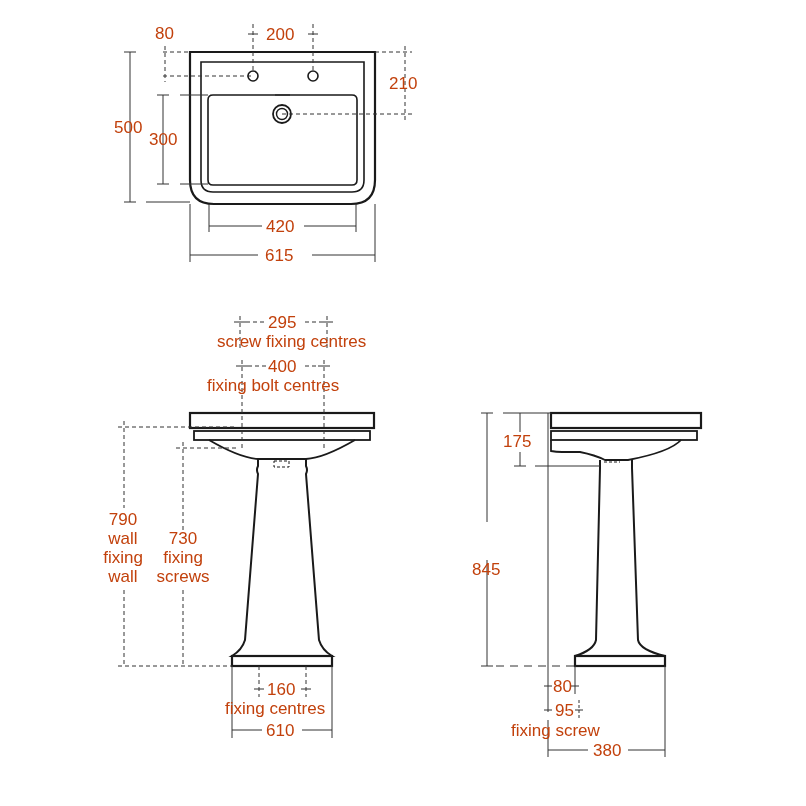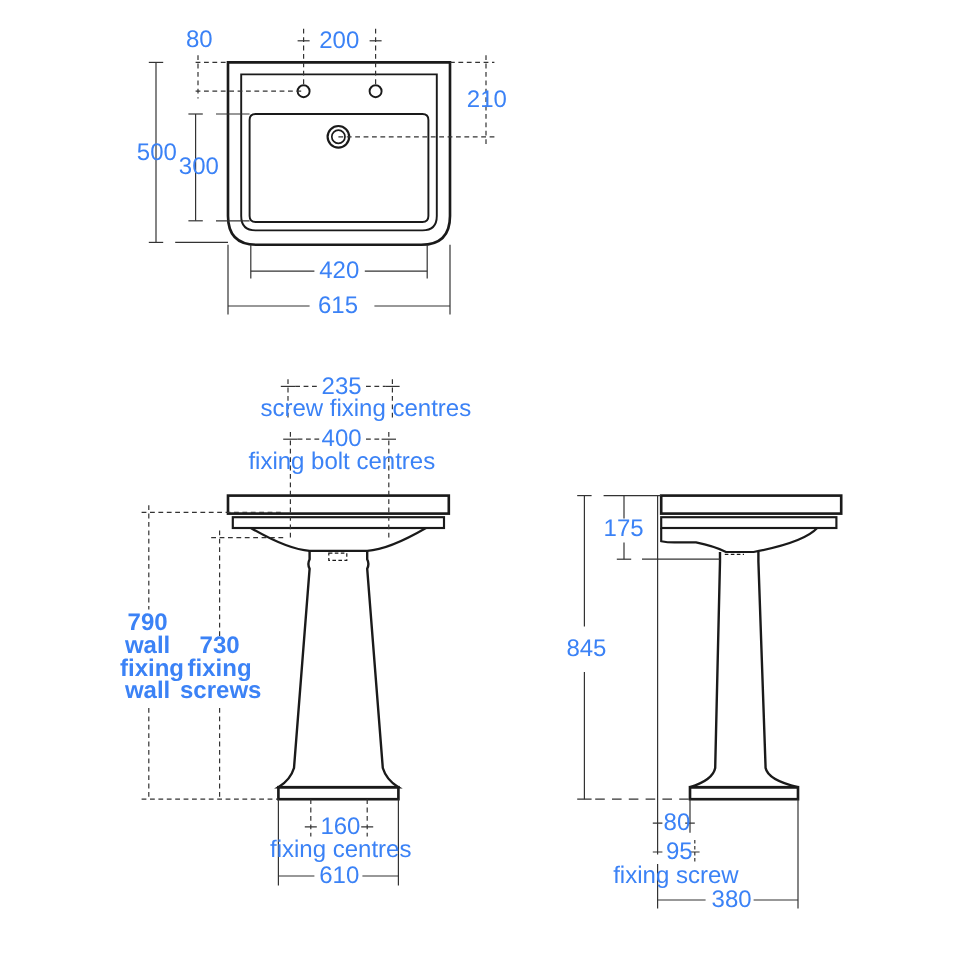--- a/index.html
+++ b/index.html
@@ -1,19 +1,19 @@
 <!DOCTYPE html>
 <html><head>
 <meta charset="utf-8">
 <style>
   html, body { margin: 0; padding: 0; background: #ffffff; }
   body { width: 806px; height: 806px; position: relative; overflow: hidden; font-family: "Liberation Sans", sans-serif; }
   svg { position: absolute; left: 0; top: 0; }
-  .lbl { position: absolute; font-size: 20px; color: #3b82f6; line-height: 19px; white-space: nowrap; font-family: "Liberation Sans", sans-serif; }
-  .c { text-align: center; font-weight: bold; }
+  .lbl { position: absolute; font-size: 17px; color: #c2410c; line-height: 19px; white-space: nowrap; font-family: "Liberation Sans", sans-serif; }
+  .c { text-align: center; }
 </style>
 </head>
 <body>
 
 <svg width="806" height="806" viewBox="0 0 806 806">
   <g fill="none" stroke="#1a1a1a">
 
     <g>
       <path d="M190 52 L375 52 L375 180 Q375 204 351 204 L214 204 Q190 204 190 180 Z" stroke-width="2.2"></path>
       <path d="M201 62 L364 62 L364 180 Q364 192 352 192 L213 192 Q201 192 201 180 Z" stroke-width="1.6"></path>
@@ -127,35 +127,35 @@
 </svg>
 
 <div class="lbl" style="left:155px;top:24px">80</div>
 <div class="lbl" style="left:266px;top:25px">200</div>
 <div class="lbl" style="left:389px;top:74px">210</div>
 <div class="lbl" style="left:114px;top:118px">500</div>
 <div class="lbl" style="left:149px;top:130px">300</div>
 <div class="lbl" style="left:266px;top:217px">420</div>
 <div class="lbl" style="left:265px;top:246px">615</div>
 
-<div class="lbl" style="left:268px;top:313px">235</div>
+<div class="lbl" style="left:268px;top:313px">295</div>
 <div class="lbl" style="left:217px;top:332px">screw fixing centres</div>
 <div class="lbl" style="left:268px;top:357px">400</div>
 <div class="lbl" style="left:207px;top:376px">fixing bolt centres</div>
 
 <div class="lbl c" style="left:100px;top:510px;width:46px">790</div>
 <div class="lbl c" style="left:100px;top:529px;width:46px">wall</div>
 <div class="lbl c" style="left:100px;top:548px;width:46px">fixing</div>
 <div class="lbl c" style="left:100px;top:567px;width:46px">wall</div>
 <div class="lbl c" style="left:150px;top:529px;width:66px">730</div>
 <div class="lbl c" style="left:150px;top:548px;width:66px">fixing</div>
 <div class="lbl c" style="left:150px;top:567px;width:66px">screws</div>
 
 <div class="lbl" style="left:267px;top:680px">160</div>
 <div class="lbl" style="left:225px;top:699px">fixing centres</div>
 <div class="lbl" style="left:266px;top:721px">610</div>
 
 <div class="lbl" style="left:503px;top:432px">175</div>
-<div class="lbl" style="left:472px;top:532px">845</div>
+<div class="lbl" style="left:472px;top:560px">845</div>
 <div class="lbl" style="left:553px;top:677px">80</div>
 <div class="lbl" style="left:555px;top:701px">95</div>
 <div class="lbl" style="left:511px;top:721px">fixing screw</div>
 <div class="lbl" style="left:593px;top:741px">380</div>
 
 </body></html>

